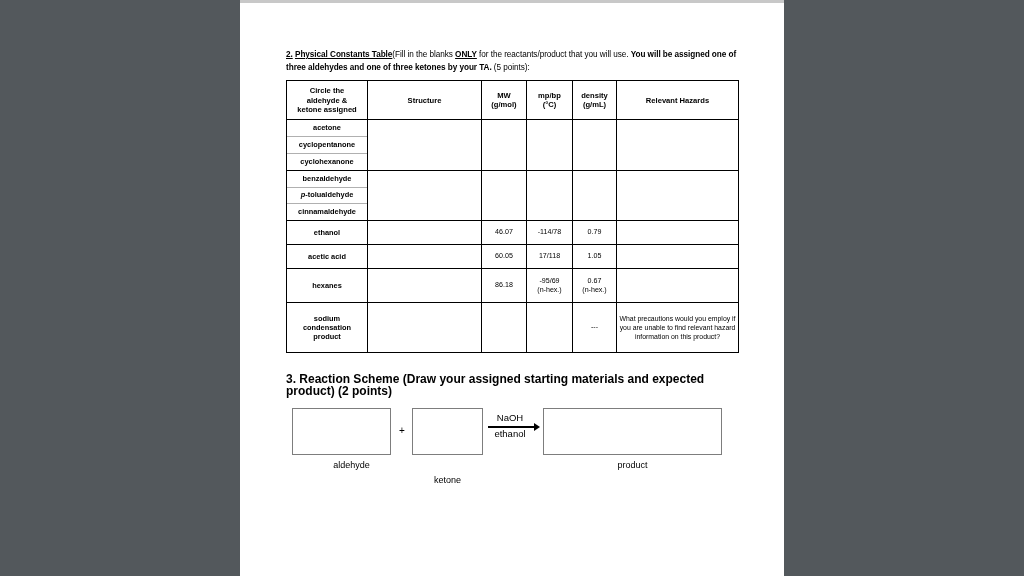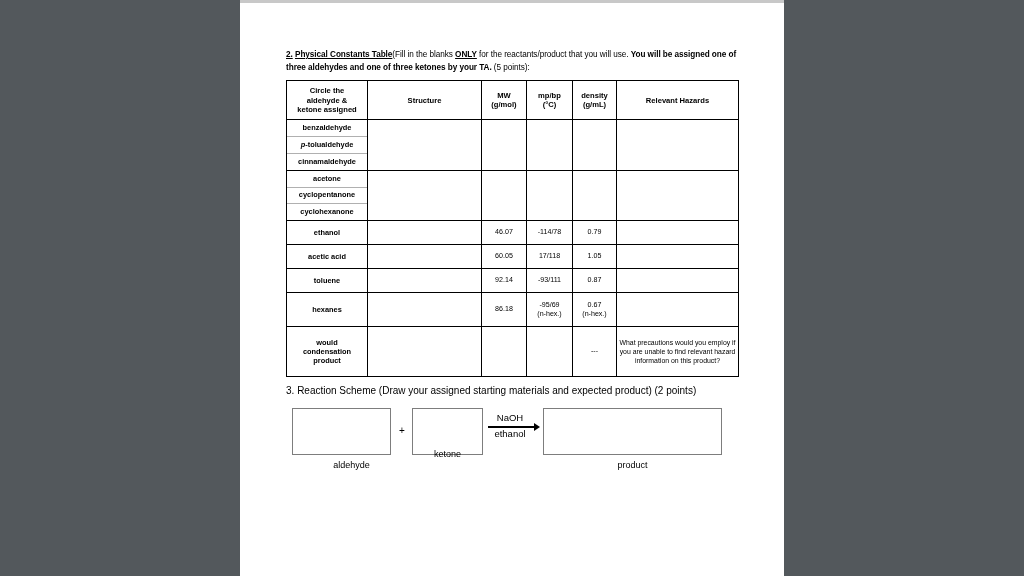--- a/index.html
+++ b/index.html
@@ -132,25 +132,25 @@
     font-size: 6.9px;
     line-height: 9.2px;
     padding: 3px 6px;
     text-align: center;
   }
   .rowtall { height: 47px; }
   .rowaldol { height: 49px; }
 
   
   .scheme-head {
-    font-size: 10px;
+    font-size: 12px;
     line-height: 12px;
     color: #000;
-    margin: 8px 0 7px 0;
-    font-weight: normal;
+    margin: 20px 0 7px 0;
+    font-weight: bold;
   }
   .scheme {
     position: relative;
     height: 72px;
     width: 452px;
   }
   .drawbox {
     position: absolute;
     border: 1px solid #7d7d7d;
     background: #fff;
@@ -160,21 +160,21 @@
   .box-ket { left: 126px; top: 4px; width: 71px;  height: 47px; }
   .box-prod { left: 257px; top: 4px; width: 179px; height: 47px; }
   .caption {
     position: absolute;
     font-size: 9px;
     color: #000;
     text-align: center;
     line-height: 12px;
   }
   .cap-ald  { left: 16px;  top: 55px; width: 99px; }
-  .cap-ket  { left: 126px; top: 44px; width: 71px; }
+  .cap-ket  { left: 126px; top: 70px; width: 71px; }
   .cap-prod { left: 257px; top: 55px; width: 179px; }
   .plus {
     position: absolute;
     left: 107px;
     top: 21px;
     width: 18px;
     text-align: center;
     font-size: 10px;
     color: #000;
   }
@@ -265,50 +265,50 @@
             <span>(g/mL)</span>
           </th>
           <th class="hd">Relevant Hazards</th>
         </tr>
 
         <tr>
           <td class="thick" style="padding:0">
             <table class="choices">
               <tbody>
                     <tr>
-                      <td>benzaldehyde</td>
+                      <td>acetone</td>
                     </tr>
               <tr>
-                      <td><span class="ital">p</span><span>-tolualdehyde</span></td>
+                      <td>cyclopentanone</td>
                     </tr>
               <tr>
-                      <td>cinnamaldehyde</td>
+                      <td>cyclohexanone</td>
                     </tr>
             </tbody>
                 </table>
           </td>
           <td class="blank rowtall"></td>
           <td class="blank rowtall"></td>
           <td class="blank rowtall"></td>
           <td class="blank rowtall"></td>
           <td class="blank rowtall"></td>
         </tr>
 
         <tr>
           <td class="thick" style="padding:0">
             <table class="choices">
               <tbody>
                     <tr>
-                      <td>acetone</td>
+                      <td>benzaldehyde</td>
                     </tr>
               <tr>
-                      <td>cyclopentanone</td>
+                      <td><span class="ital">p</span><span>-tolualdehyde</span></td>
                     </tr>
               <tr>
-                      <td>cyclohexanone</td>
+                      <td>cinnamaldehyde</td>
                     </tr>
             </tbody>
                 </table>
           </td>
           <td class="blank rowtall"></td>
           <td class="blank rowtall"></td>
           <td class="blank rowtall"></td>
           <td class="blank rowtall"></td>
           <td class="blank rowtall"></td>
         </tr>
@@ -325,47 +325,39 @@
 
         <tr>
           <td class="namecell">acetic acid</td>
           <td class="valcell"></td>
           <td class="valcell">60.05</td>
           <td class="valcell">17/118</td>
           <td class="valcell">1.05</td>
           <td class="valcell thick"></td>
         </tr>
 
-        <tr>
-          <td class="namecell">toluene</td>
-          <td class="valcell"></td>
-          <td class="valcell">92.14</td>
-          <td class="valcell">-93/111</td>
-          <td class="valcell">0.87</td>
-          <td class="valcell thick"></td>
-        </tr>
 
         <tr>
           <td class="namecell" style="height:33px">hexanes</td>
           <td class="valcell"></td>
           <td class="valcell">86.18</td>
           <td class="valcell">
             <span>-95/69</span><br>
             <span>(n-hex.)</span>
           </td>
           <td class="valcell">
             <span>0.67</span><br>
             <span>(n-hex.)</span>
           </td>
           <td class="valcell thick"></td>
         </tr>
 
         <tr>
           <td class="namecell rowaldol">
-            <span>would</span><br>
+            <span>sodium</span><br>
             <span>condensation</span><br>
             <span>product</span>
           </td>
           <td class="valcell thick rowaldol"></td>
           <td class="valcell rowaldol"></td>
           <td class="valcell rowaldol"></td>
           <td class="valcell rowaldol">---</td>
           <td class="hz-note thick rowaldol">What precautions would you employ if you are unable to find relevant hazard information on this product?</td>
         </tr>
       </tbody>

